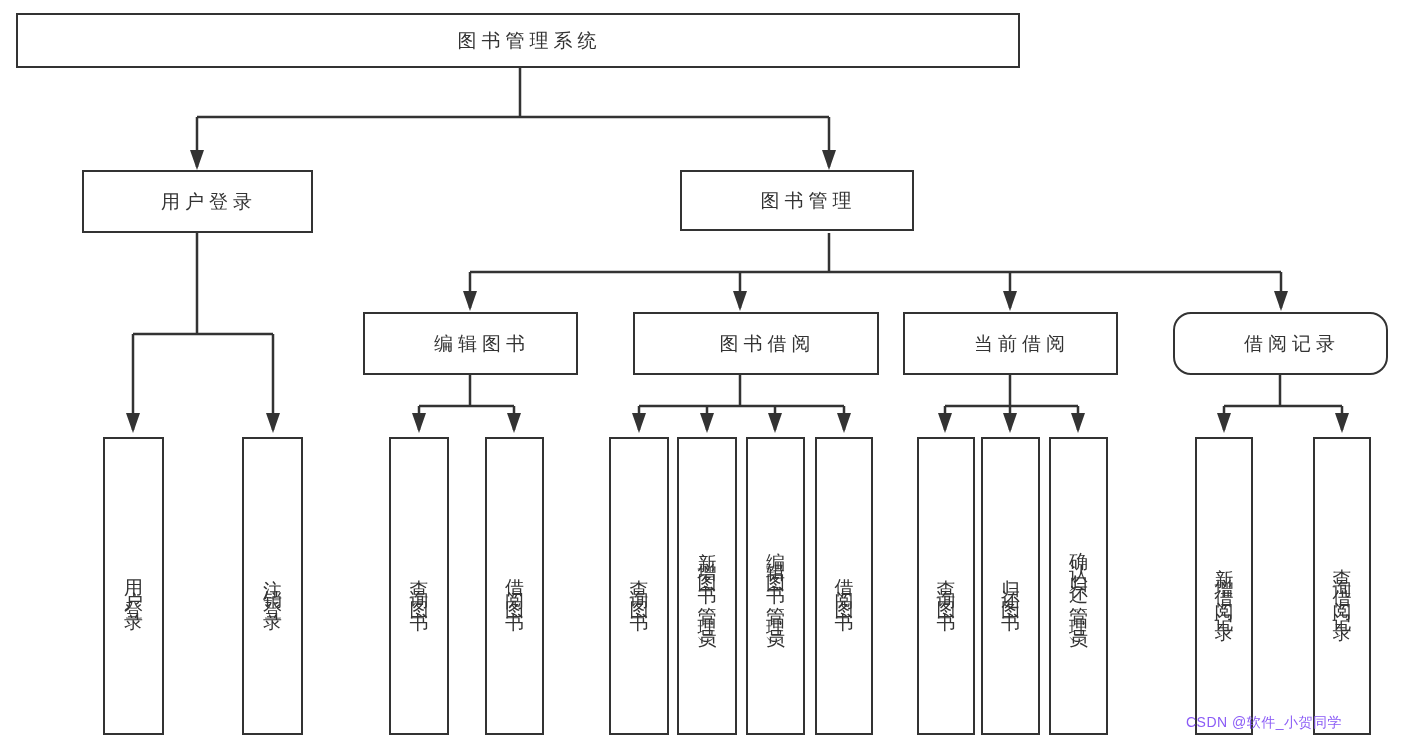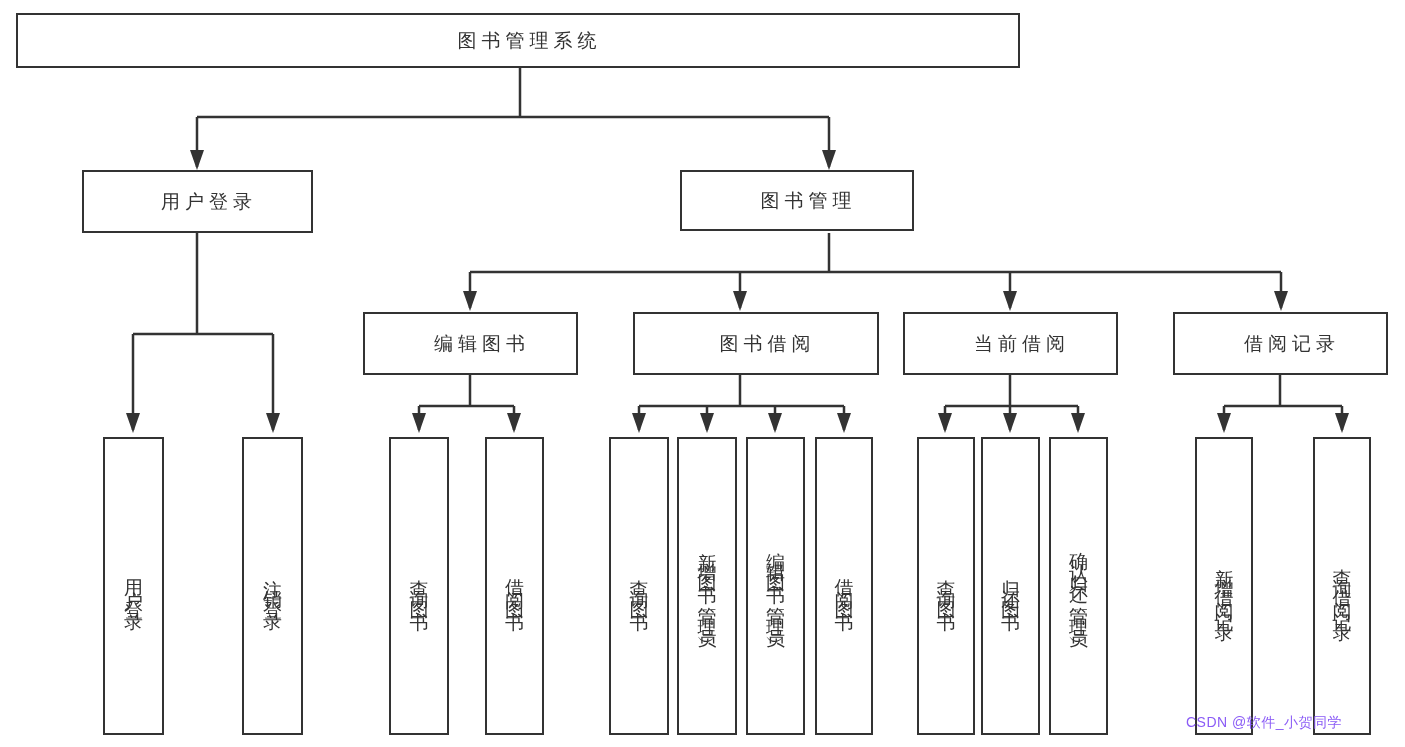--- a/index.html
+++ b/index.html
@@ -108,21 +108,21 @@
 
   <div class="hbox" style="left:363px;top:312px;width:215px;height:63px;">
     <span>编辑图书</span>
   </div>
   <div class="hbox" style="left:633px;top:312px;width:246px;height:63px;">
     <span>图书借阅</span>
   </div>
   <div class="hbox" style="left:903px;top:312px;width:215px;height:63px;align-items:center;">
     <span>当前借阅</span>
   </div>
-  <div class="hbox" style="left:1173px;top:312px;width:215px;height:63px;">
+  <div class="hbox" style="left:1173px;top:312px;width:215px;height:63px;border-radius:18px;">
     <span>借阅记录</span>
   </div>
 
   <div class="leaf" style="left:103px;width:61px;">
     <span>用户登录</span>
   </div>
   <div class="leaf" style="left:242px;width:61px;">
     <span>注销登录</span>
   </div>
 

